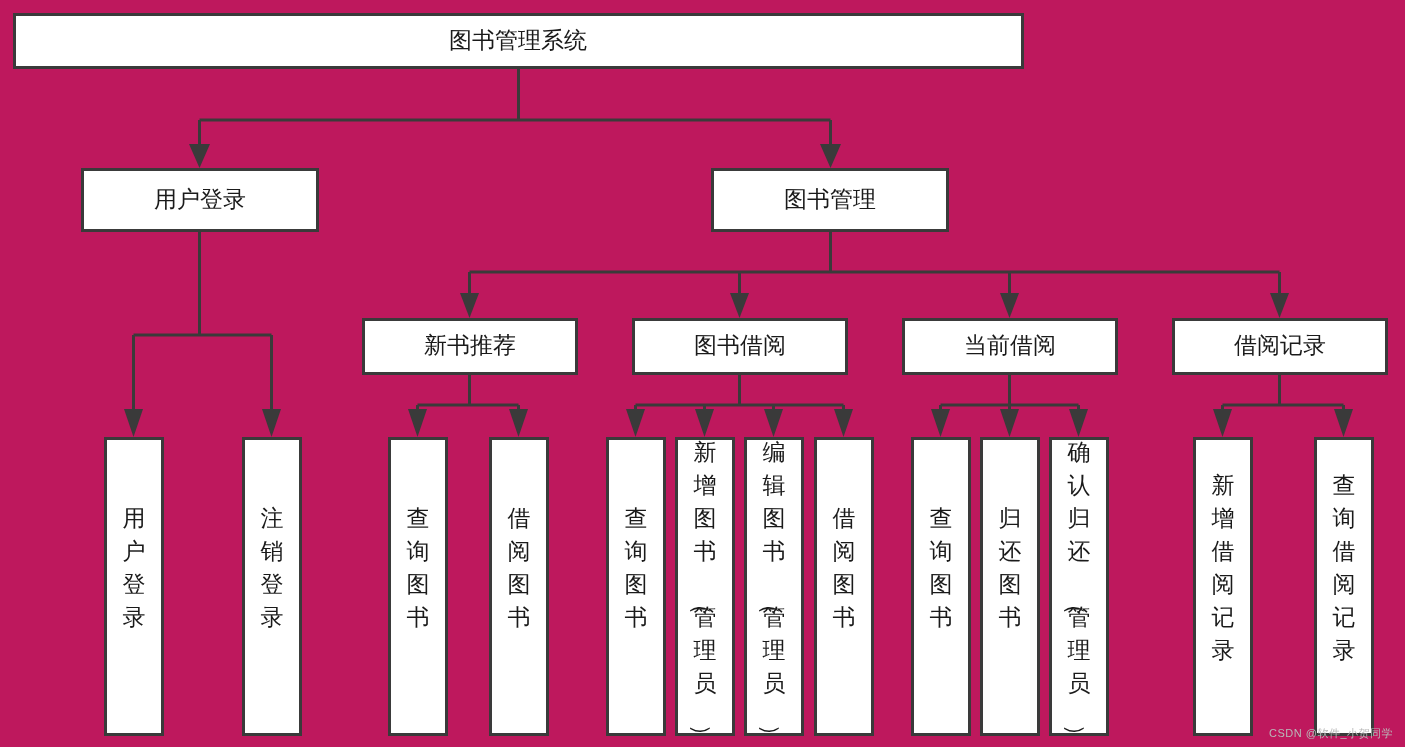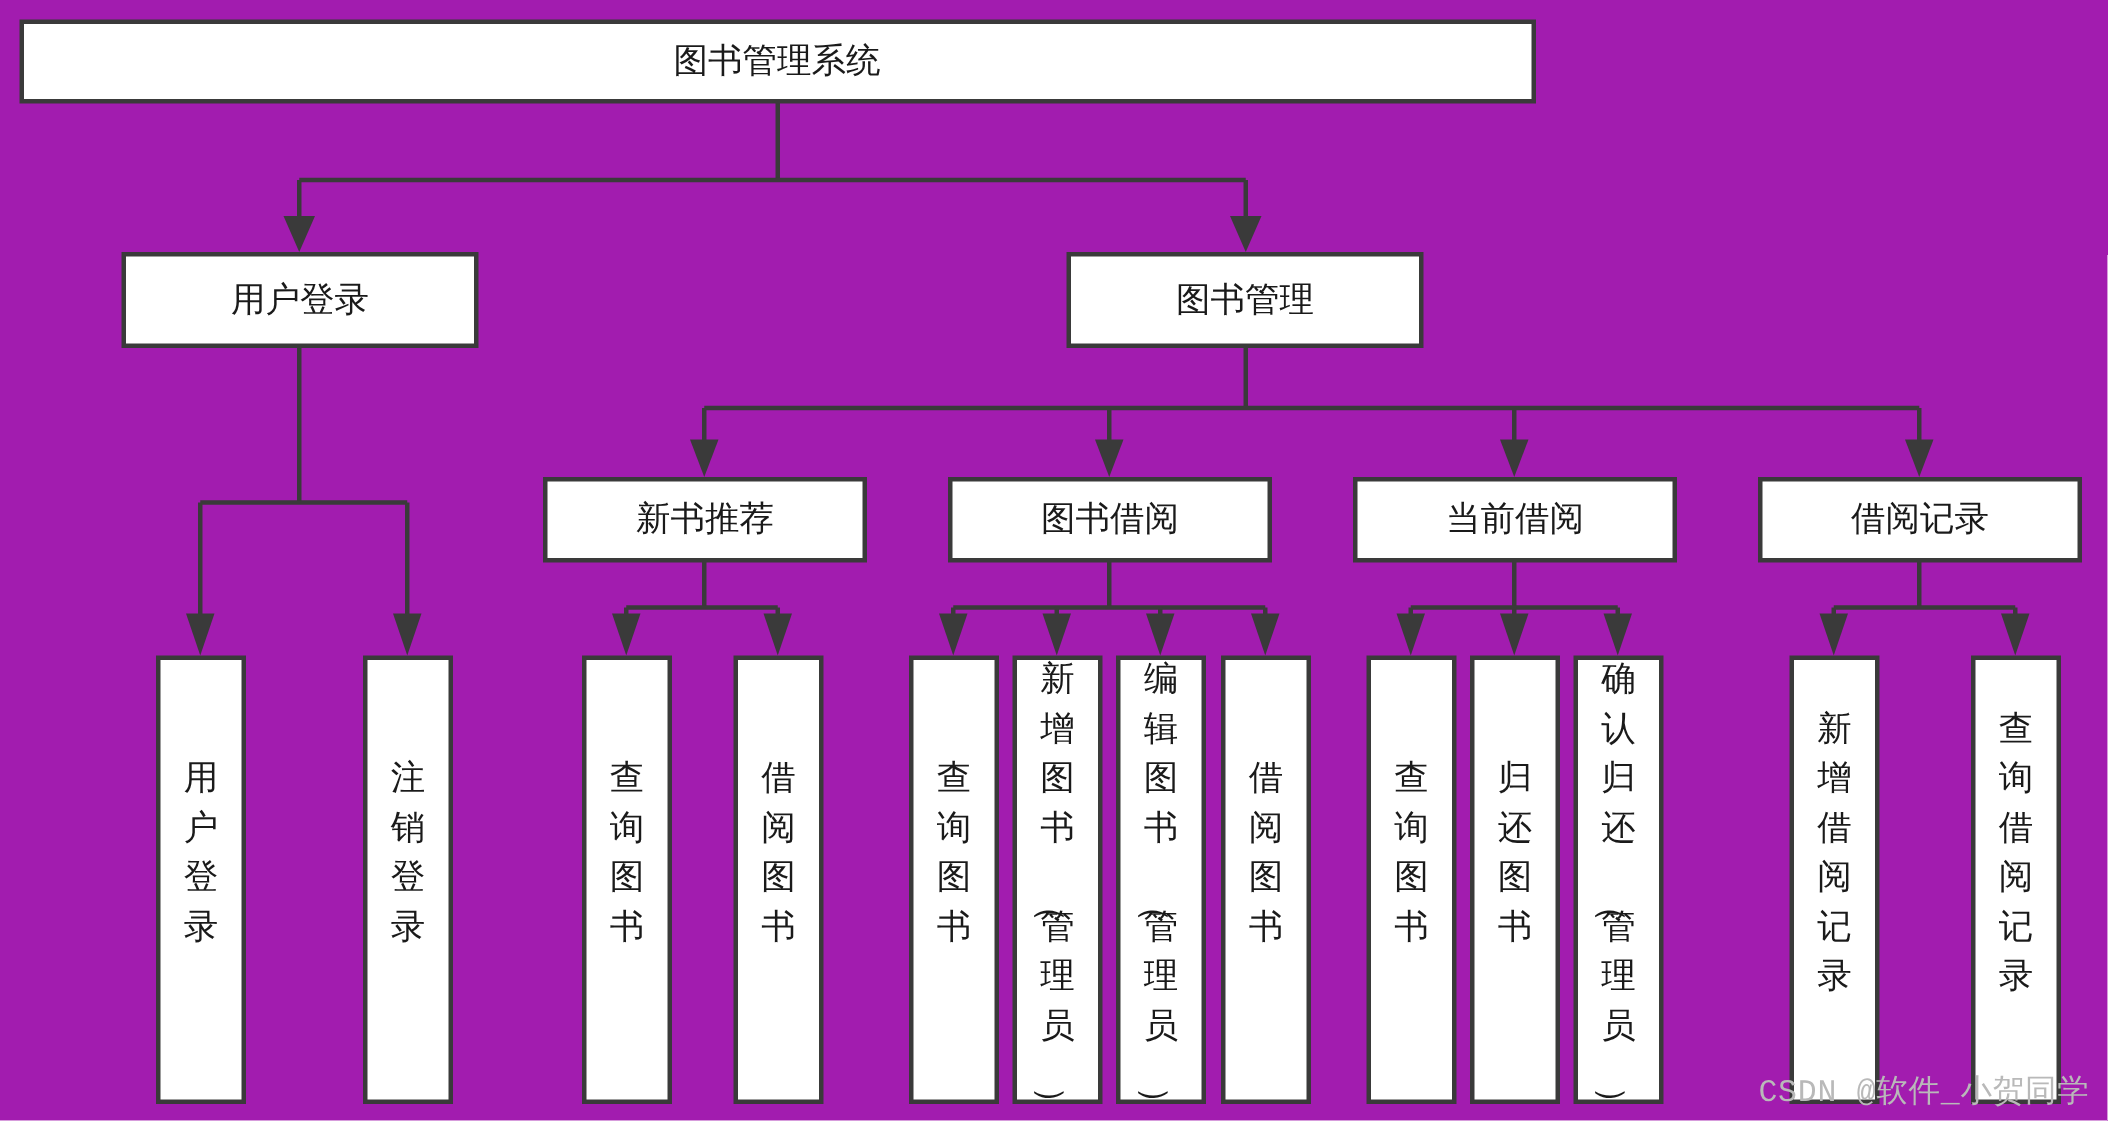--- a/index.html
+++ b/index.html
@@ -10,21 +10,21 @@
   body {
     width: 1405px;
     height: 747px;
     font-family: "Liberation Sans", sans-serif;
     overflow: hidden;
   }
   #diagram-root {
     position: relative;
     width: 1405px;
     height: 747px;
-    background: #a21caf;
+    background: #be185d;
   }
   svg#tree-svg {
     position: absolute;
     top: 0;
     left: 0;
     width: 1405px;
     height: 747px;
     display: block;
   }
   .node-box {
@@ -54,22 +54,22 @@
     font-family: "Liberation Sans", sans-serif;
     font-size: 23px;
     fill: #1a1a1a;
     text-anchor: middle;
     white-space: pre;
   }
   .watermark {
     position: absolute;
     right: 12px;
     bottom: 6px;
-    font-family: Liberation Mono, monospace;
-    font-size: 21px;
+    font-family: Liberation Sans, sans-serif;
+    font-size: 11px;
     color: #b9b9b9;
     letter-spacing: 0.5px;
     user-select: none;
     pointer-events: none;
     white-space: nowrap;
   }
 </style>
 </head>
 <body>
 

